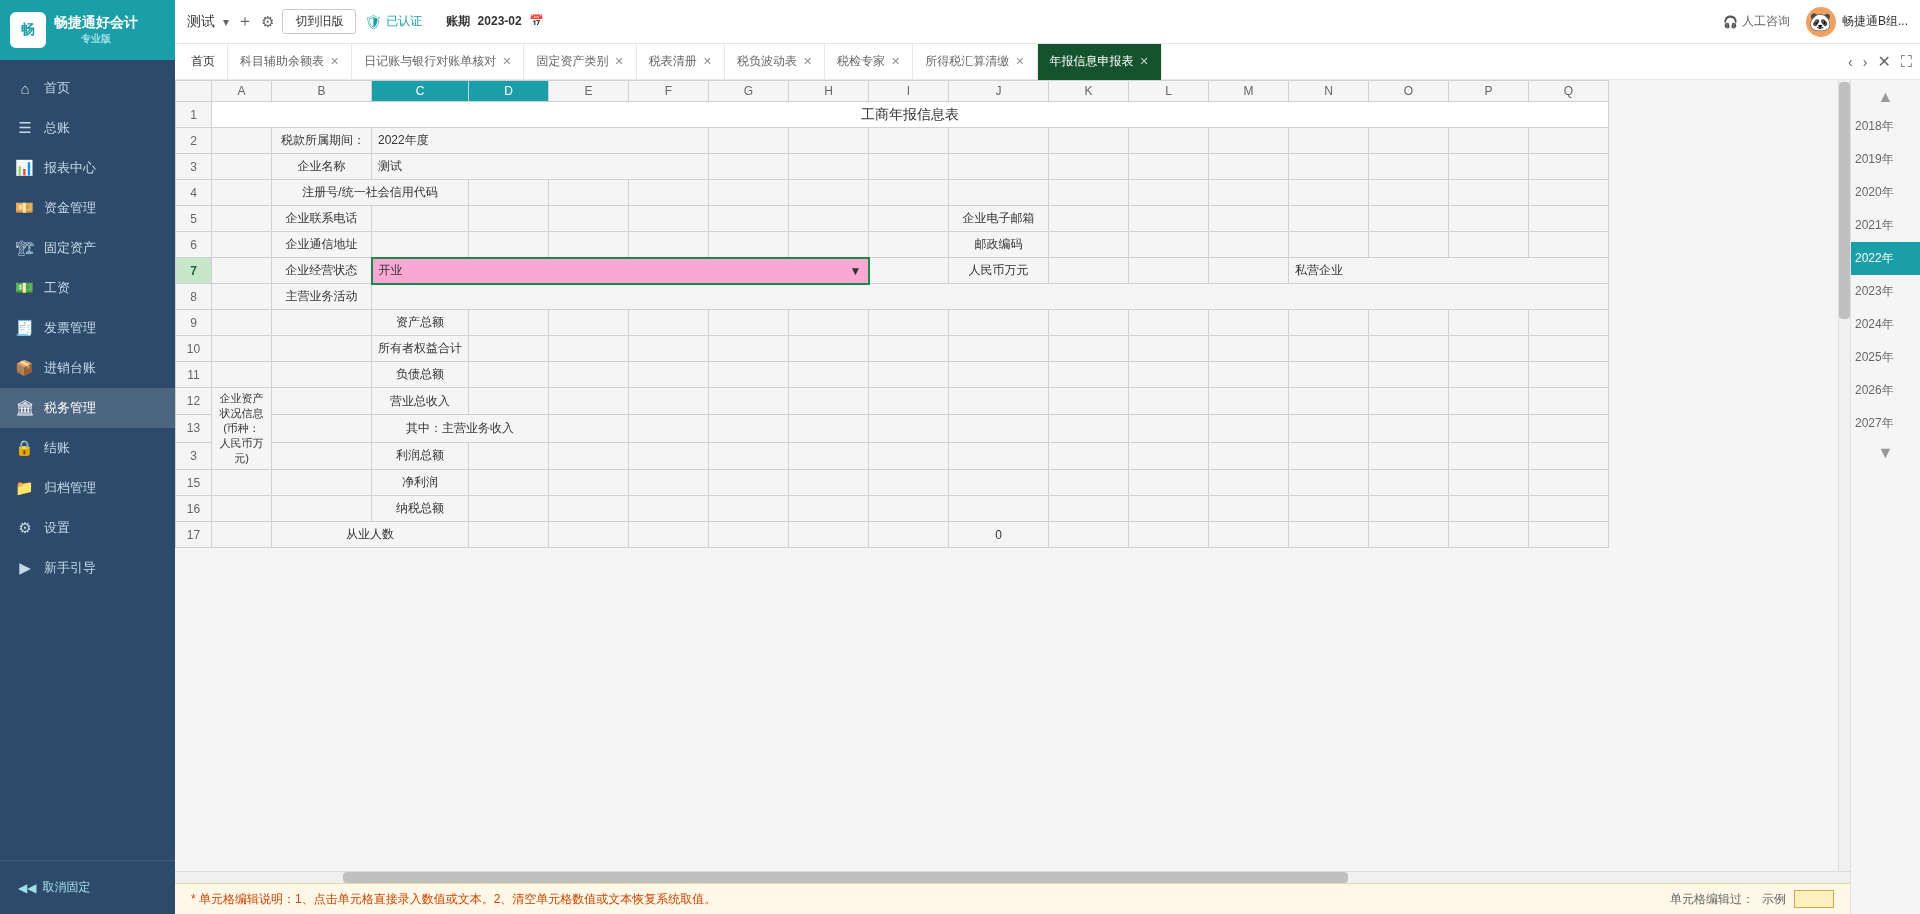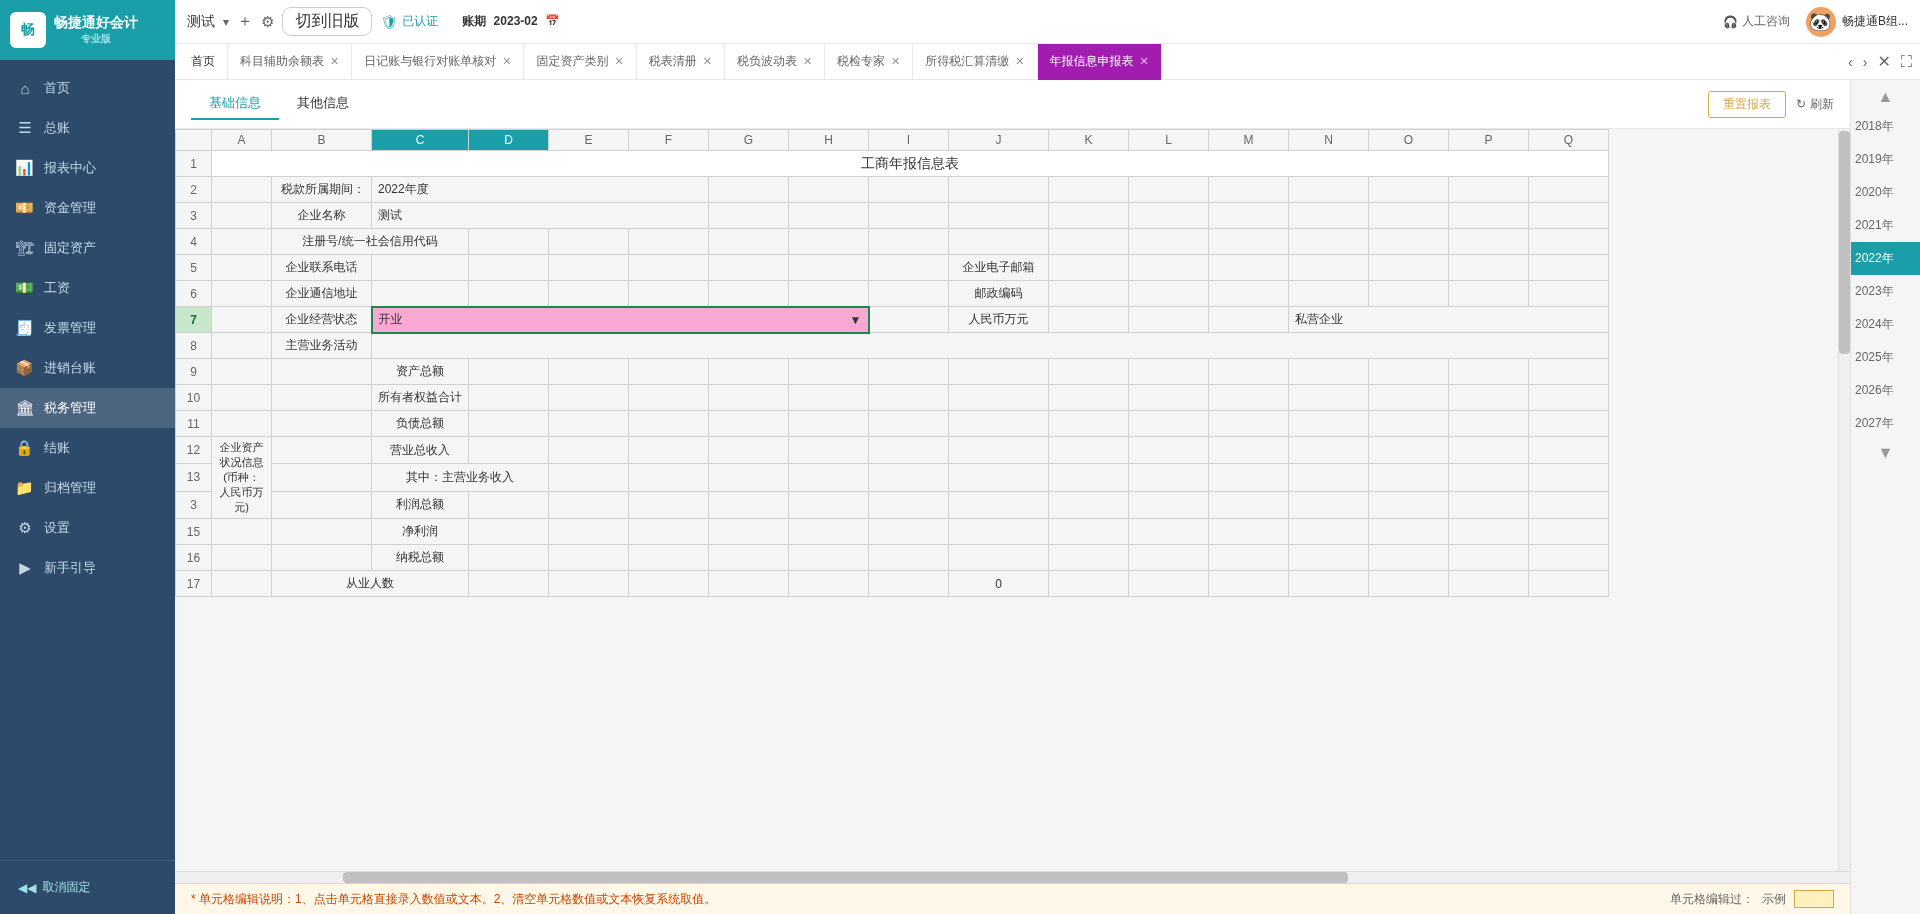--- a/index.html
+++ b/index.html
@@ -19,35 +19,35 @@
 
     
     .main { flex: 1; display: flex; flex-direction: column; overflow: hidden; }
 
     
     .topbar { background: white; height: 44px; display: flex; align-items: center; padding: 0 12px; border-bottom: 1px solid #e8e8e8; gap: 8px; flex-shrink: 0; }
     .topbar-title { font-size: 14px; color: #333; }
     .topbar-arrow { color: #666; font-size: 12px; cursor: pointer; }
     .topbar-plus { color: #666; font-size: 16px; cursor: pointer; }
     .topbar-gear { color: #666; font-size: 15px; cursor: pointer; }
-    .topbar-btn { border: 1px solid #ccc; background: white; padding: 3px 12px; border-radius: 9px; font-size: 16px; cursor: pointer; color: #333; }
+    .topbar-btn { border: 1px solid #ccc; background: white; padding: 3px 12px; border-radius: 3px; font-size: 12px; cursor: pointer; color: #333; }
     .topbar-cert { display: flex; align-items: center; gap: 4px; color: #1a9fa8; font-size: 12px; }
     .topbar-cert-icon { font-size: 14px; }
     .topbar-period { color: #333; font-size: 12px; padding-left: 16px; }
     .topbar-period span { font-weight: bold; }
     .topbar-right { margin-left: auto; display: flex; align-items: center; gap: 16px; }
     .topbar-service { display: flex; align-items: center; gap: 4px; color: #666; font-size: 12px; cursor: pointer; }
     .topbar-user { display: flex; align-items: center; gap: 6px; }
     .user-avatar { width: 30px; height: 30px; border-radius: 50%; background: #f0a060; display: flex; align-items: center; justify-content: center; overflow: hidden; }
     .user-name { font-size: 12px; color: #333; }
 
     
     .tabs-bar { background: white; border-bottom: 1px solid #e8e8e8; display: flex; align-items: center; padding: 0 4px; flex-shrink: 0; height: 36px; }
     .tab-item { display: flex; align-items: center; padding: 0 12px; height: 36px; font-size: 12px; color: #666; cursor: pointer; border-right: 1px solid #e8e8e8; white-space: nowrap; }
-    .tab-item.active { background: #a21caf; color: white; }
+    .tab-item.active { background: #14532d; color: white; }
     .tab-item .tab-close { margin-left: 6px; font-size: 11px; opacity: 0.7; }
     .tab-item.home { color: #333; }
     .tabs-nav { margin-left: auto; display: flex; align-items: center; gap: 2px; }
     .tabs-nav button { background: none; border: none; cursor: pointer; color: #666; font-size: 14px; padding: 2px 4px; }
     .tabs-nav button.close-btn { font-size: 16px; }
     .tabs-nav button.expand-btn { font-size: 16px; }
 
     
     .content { flex: 1; display: flex; overflow: hidden; background: #f5f5f5; }
 
@@ -242,37 +242,20 @@
       <button>‹</button>
       <button>›</button>
       <button class="close-btn">✕</button>
       <button class="expand-btn">⛶</button>
     </div>
   </div>
 
   <div class="content">
     <div class="sheet-area">
 
-      <div class="sheet-toolbar">
-        <div class="sheet-tabs">
-          <div class="sheet-tab active">
-            <span>基础信息</span>
-          </div>
-          <div class="sheet-tab">
-            <span>其他信息</span>
-          </div>
-        </div>
-        <div class="sheet-actions">
-          <button class="btn-reset">重置报表</button>
-          <button class="btn-refresh">
-            <span>↻</span>
-            <span>刷新</span>
-          </button>
-        </div>
-      </div>
 
       <div class="spreadsheet-wrapper">
         <div class="spreadsheet-scroll">
           <table class="spreadsheet">
             <thead>
               <tr>
                 <th class="row-header col-header"></th>
                 <th class="col-header" style="width:60px">A</th>
                 <th class="col-header" style="width:100px">B</th>
                 <th class="col-header active" style="width:80px">C</th>

